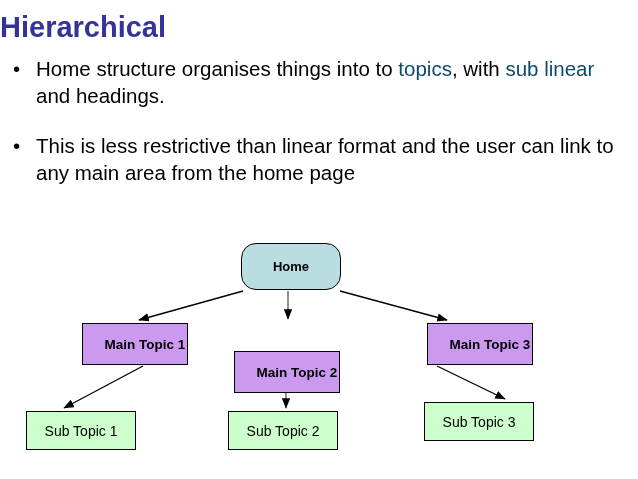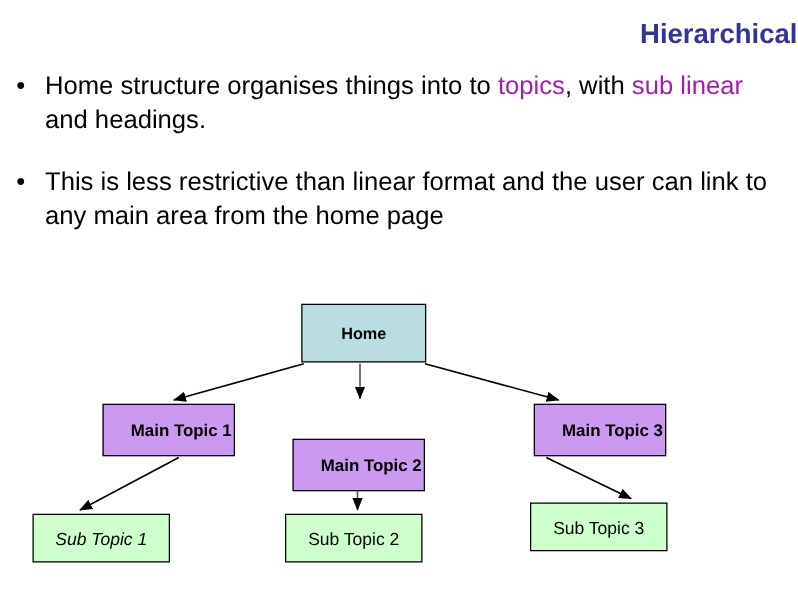--- a/index.html
+++ b/index.html
@@ -16,22 +16,22 @@
     font-family: "Liberation Sans", sans-serif;
     color: #000000;
   }
 
   
   #slide-title {
     position: absolute;
     top: 10px;
     left: 0;
     width: 638px;
-    text-align: right;
-    font-size: 22px;
+    text-align: left;
+    font-size: 29px;
     font-weight: bold;
     color: #333399;
     letter-spacing: 0px;
     line-height: 34px;
   }
 
   
   #bullet-list {
     position: absolute;
     top: 56px;
@@ -51,21 +51,21 @@
   }
   .bullet-marker {
     position: absolute;
     left: 13px;
     top: 0;
     font-size: 20.5px;
     line-height: 26.5px;
     color: #000000;
   }
   .hl {
-    color: #a21caf;
+    color: #0c4a6e;
     text-align: right;
   }
 
   
   #diagram {
     position: absolute;
     left: 0;
     top: 0;
     width: 638px;
     height: 479px;
@@ -85,39 +85,40 @@
     align-items: center;
     justify-content: center;
     text-align: center;
     border: 1px solid #000000;
     font-size: 13px;
   }
   .node.home {
     background: #B9DDE0;
     font-weight: bold;
     font-size: 13px;
+    border-radius: 15px;
   }
   .node.main {
     background: #CC99F0;
     font-weight: bold;
     font-size: 13.5px;
     padding-left: 20px;
   }
   .node.sub {
     background: #CCFFCC;
     font-weight: normal;
     font-size: 14px;
   }
 
   
   #node-home        { left: 241px; top: 243px; width: 100px; height: 47px; }
   #node-main-1      { left: 82px;  top: 323px; width: 106px; height: 42px; }
   #node-main-2      { left: 234px; top: 323px; width: 106px; height: 42px; margin-top: 28px; }
   #node-main-3      { left: 400px; top: 323px; width: 106px; height: 42px; margin-left: 27px; }
-  #node-sub-1       { left: 26px;  top: 411px; width: 110px; height: 39px; font-style: italic; }
+  #node-sub-1       { left: 26px;  top: 411px; width: 110px; height: 39px; }
   #node-sub-2       { left: 228px; top: 411px; width: 110px; height: 39px; }
   #node-sub-3       { left: 424px; top: 402px; width: 110px; height: 39px; }
 </style>
 </head>
 <body>
 
 <div id="slide-title">Hierarchical</div>
 
 <div id="bullet-list">
 

